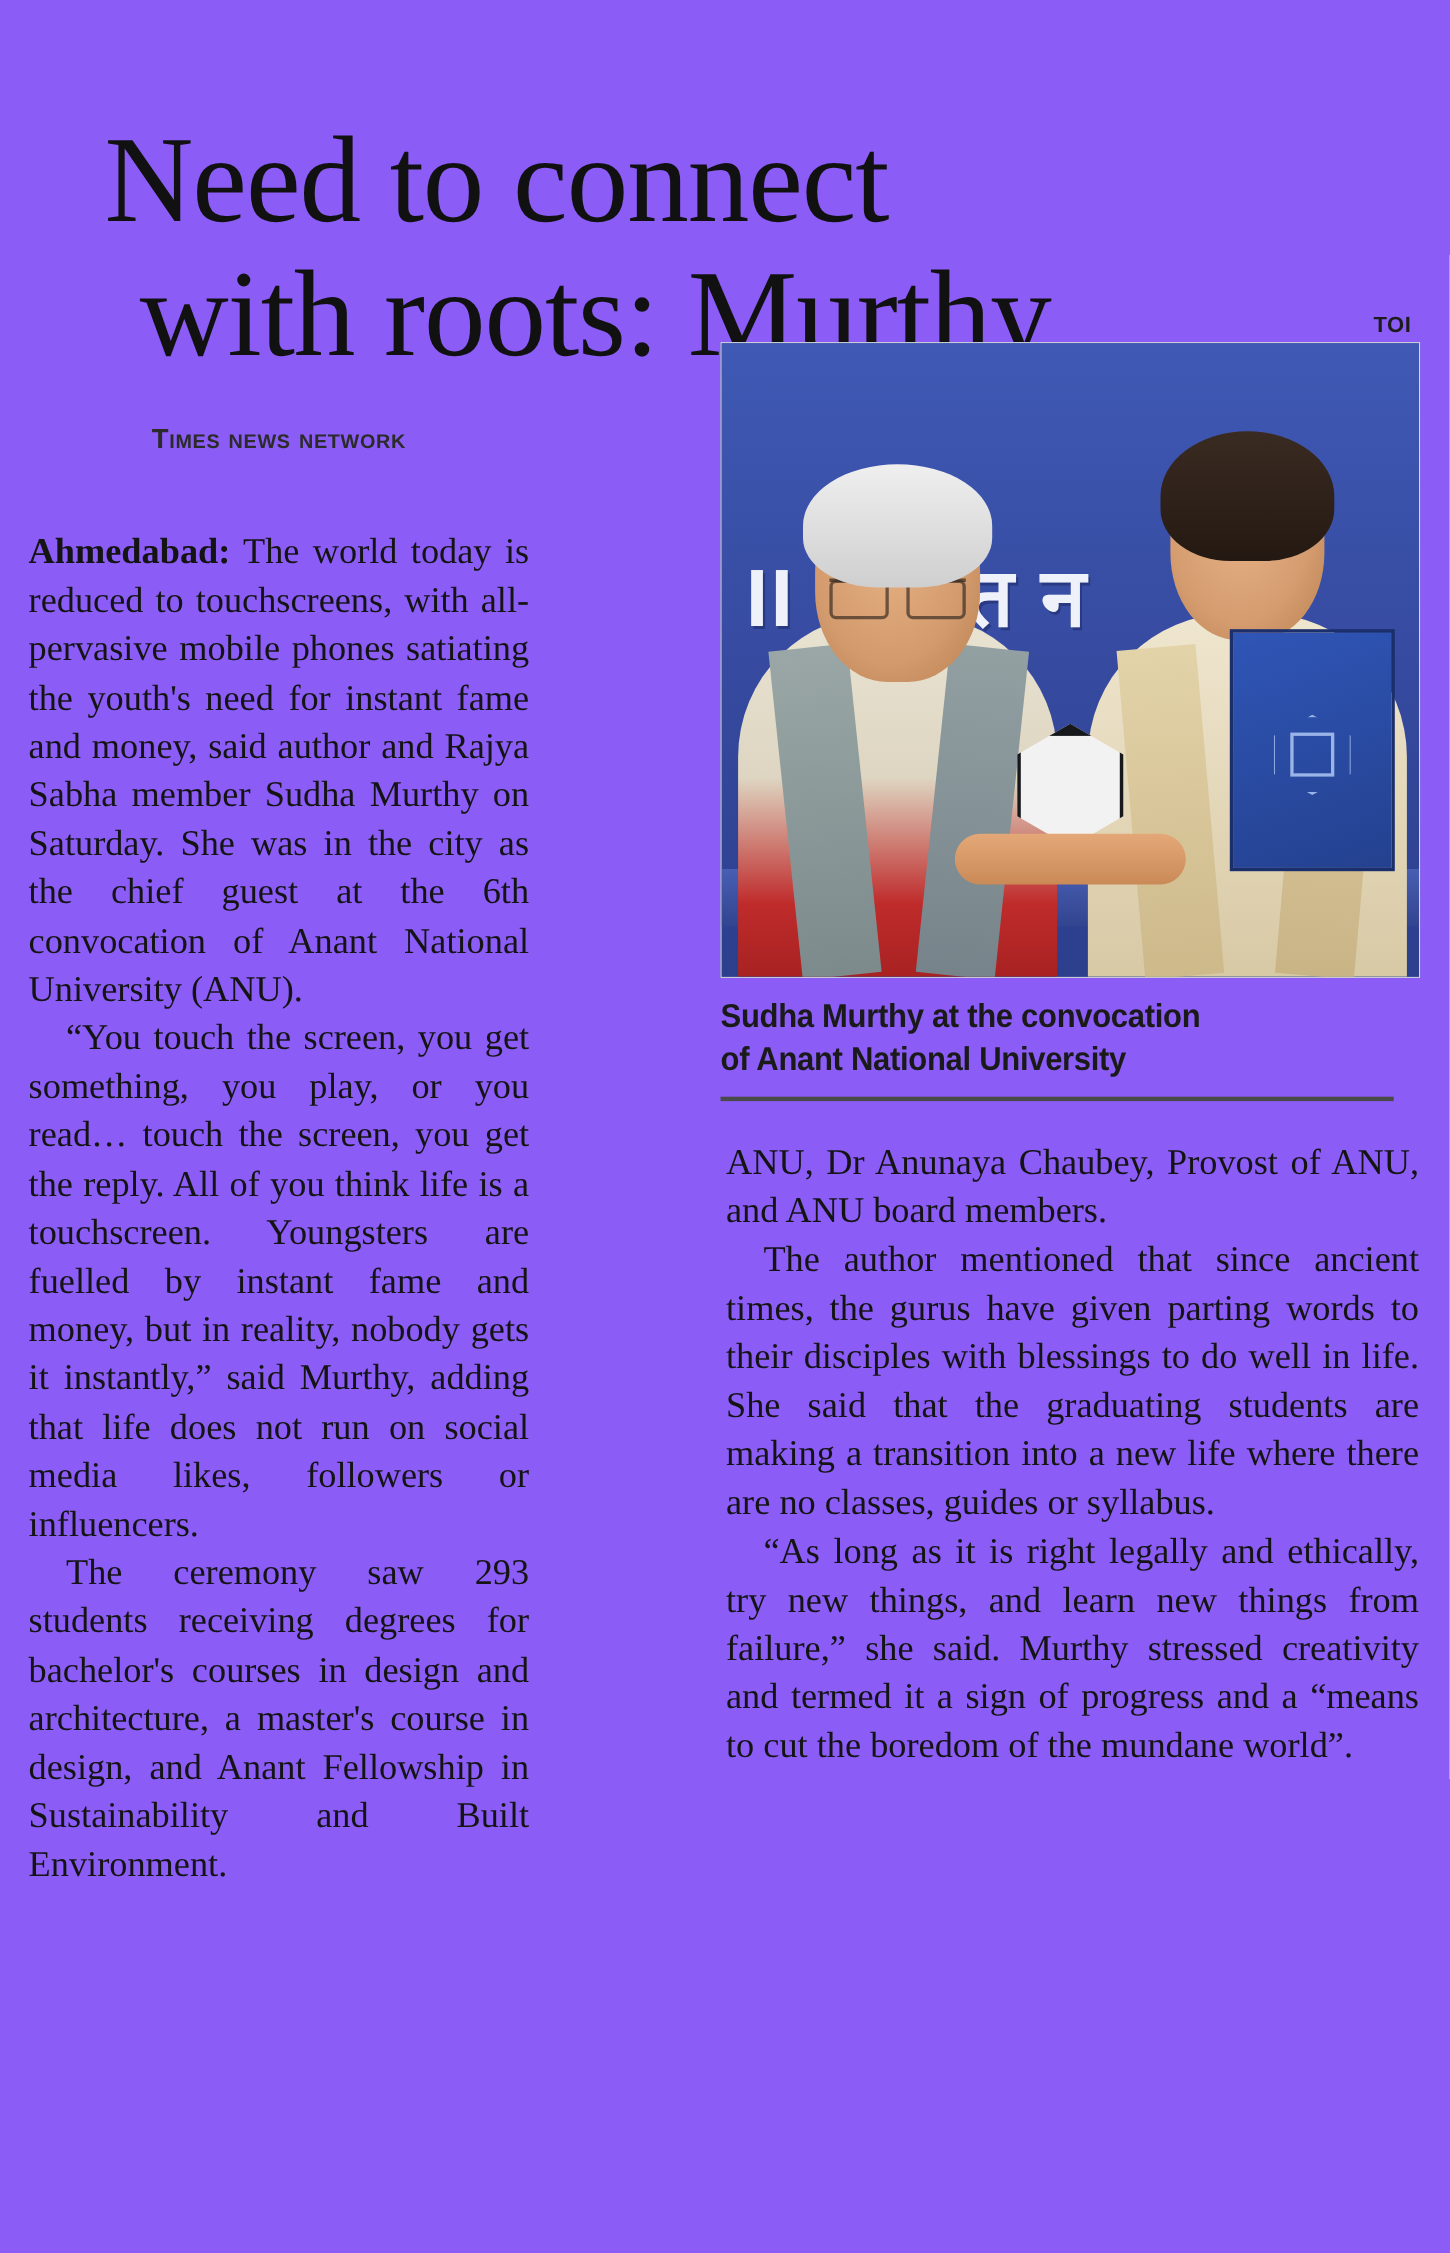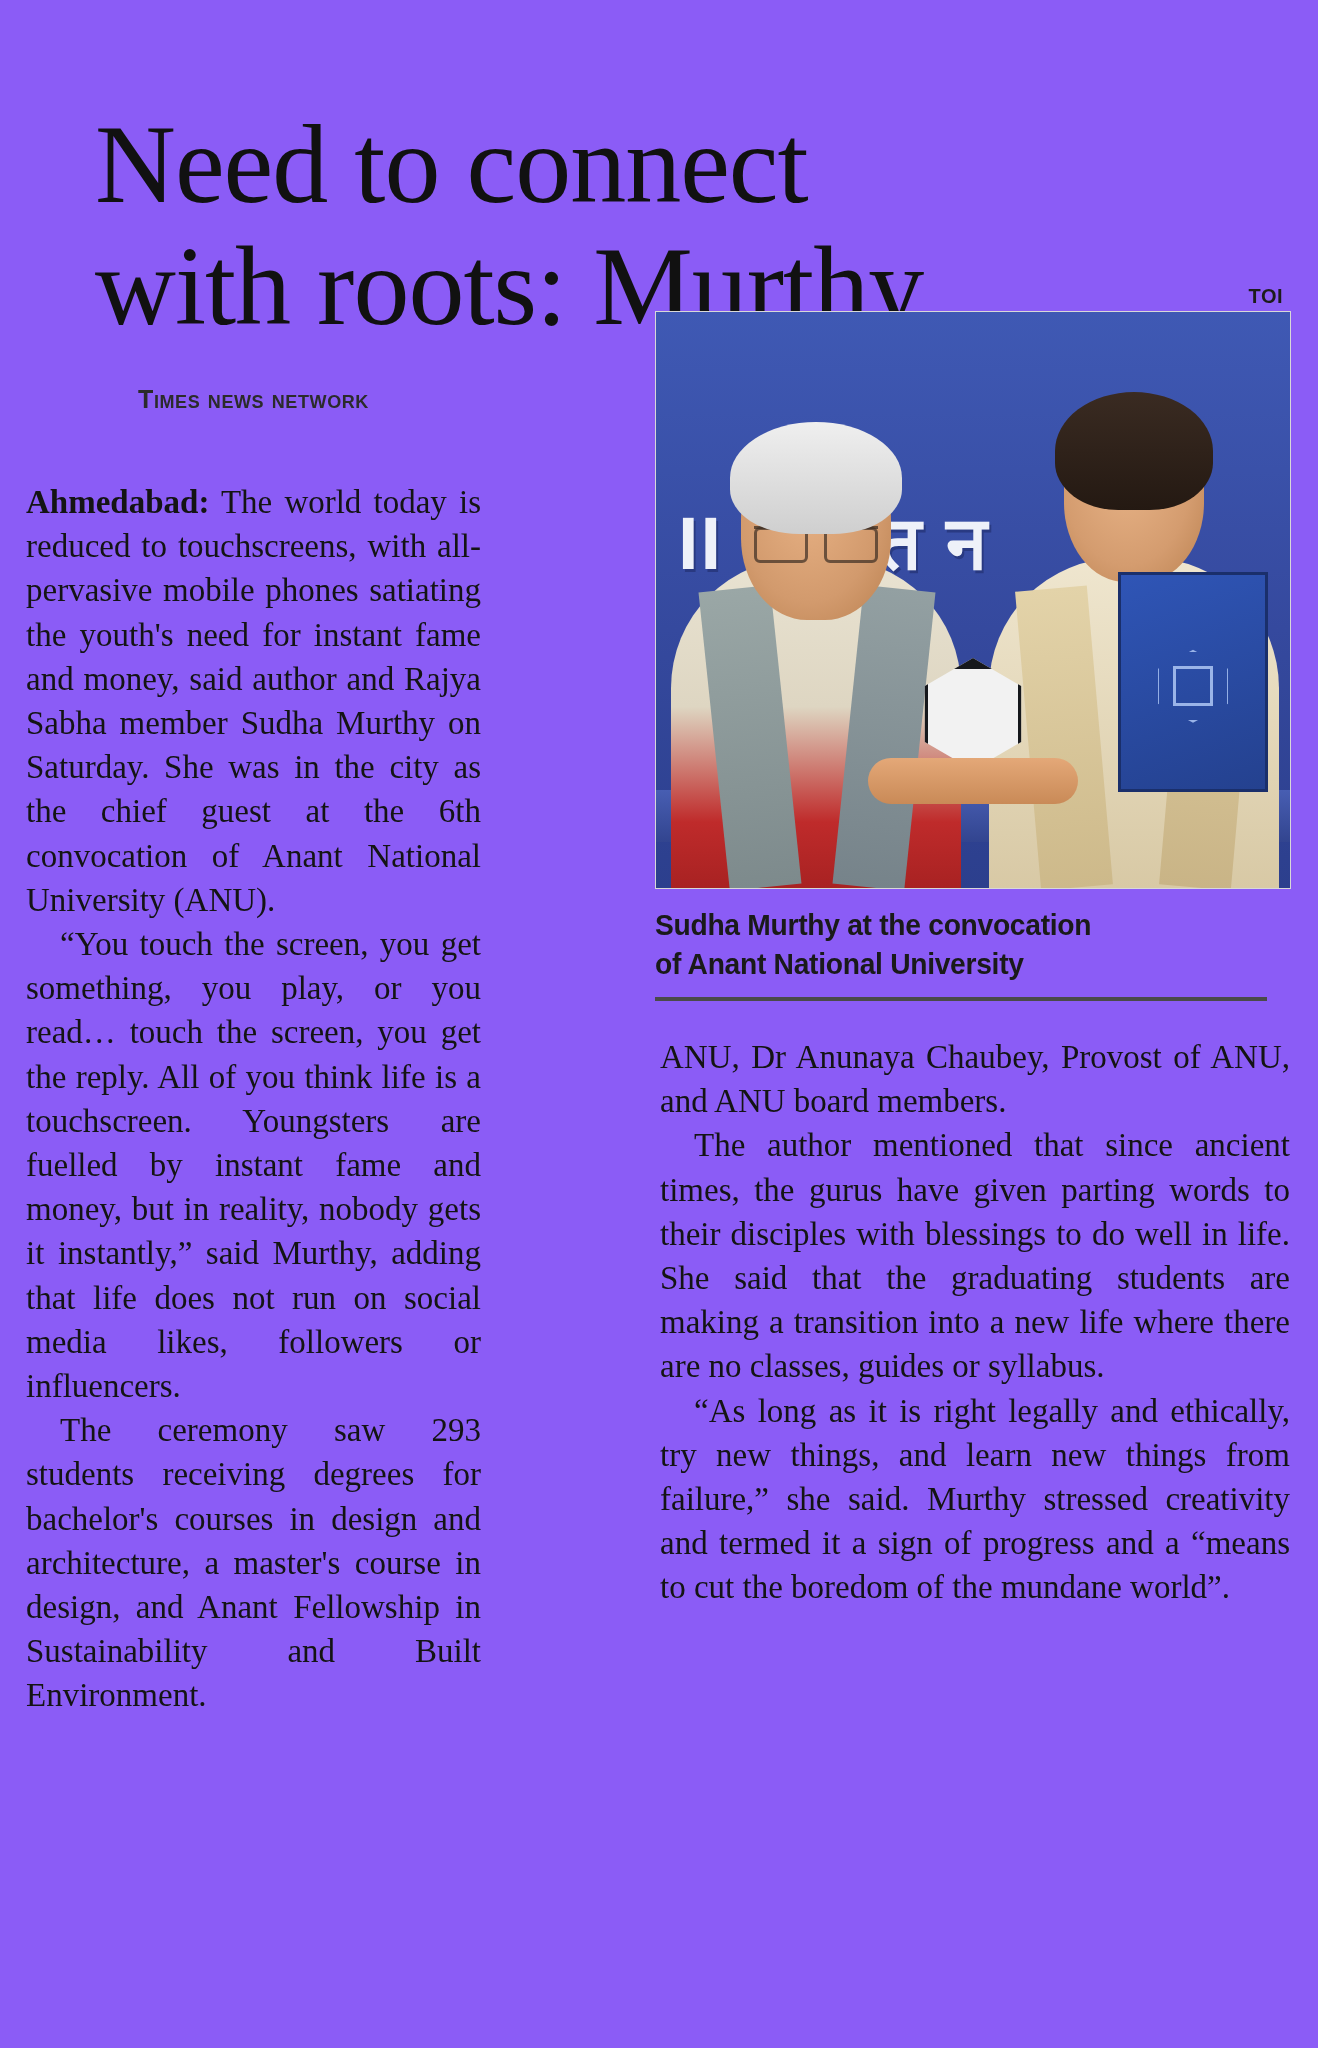--- a/index.html
+++ b/index.html
@@ -32,21 +32,21 @@
     top: 28px;
     width: 1160px;
     font-family: "Liberation Serif", serif;
     font-weight: 400;
     font-size: 112px;
     line-height: 122px;
     letter-spacing: -1px;
     color: #111111;
     text-align: left;
   }
-  .headline .l2 { display: block; }
+  .headline .l2 { display: block; margin-left: 32px; }
 
   
   .byline {
     position: absolute;
     left: 138px;
     top: 385px;
     font-family: "Liberation Sans", sans-serif;
     font-weight: 700;
     font-size: 25px;
     letter-spacing: 0.6px;

